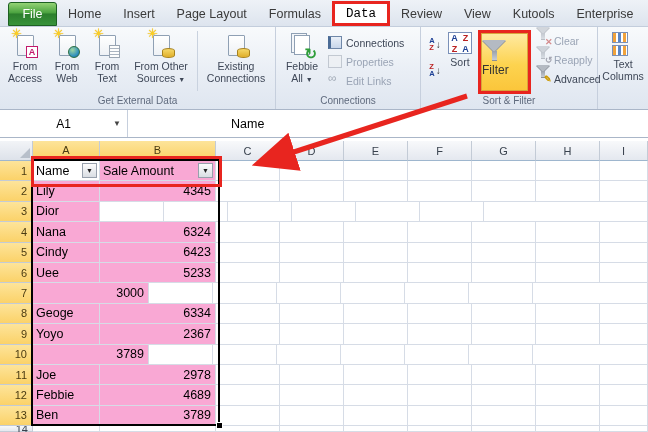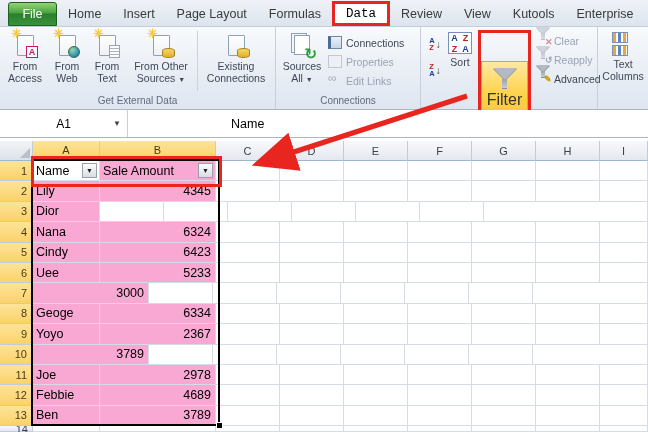--- a/index.html
+++ b/index.html
@@ -62,22 +62,22 @@
   .azbtn { width:22px; height:22px; margin:2px 0; display:flex; align-items:center; justify-content:center; }
   .azcol { display:flex; flex-direction:column; font-size:7.5px; font-weight:bold; color:#1c3f94; line-height:7.5px; }
   .azcol .red { color:#b22; }
   .azarrow { font-size:10px; color:#333; margin-left:1px; }
   .sort-icon { width:24px; height:22px; border:1px solid #7a90b8; background:#fff;
     display:grid; grid-template-columns:1fr 1fr; font-size:9px; font-weight:bold; text-align:center; line-height:11px; }
   .sort-icon .b { color:#1c3f94; } .sort-icon .r { color:#b22; }
 
   .filter-redbox { border:3px solid #e8251f; margin:1px 2px 0 4px; }
   .filter-btn { width:47px; height:58px; background:linear-gradient(#ffe9a0,#fdd34f 55%,#fbc63b);
-    border:1px solid #d8a43b; display:flex; flex-direction:column; align-items:center; justify-content:flex-start; padding-top:6px;
-    font-size:16px; color:#333;margin-top:28px; }
+    border:1px solid #d8a43b; display:flex; flex-direction:column; align-items:flex-start; justify-content:flex-start; padding-top:6px;
+    font-size:12px; color:#333; }
   .funnel { width:0; height:0; border-left:12px solid transparent; border-right:12px solid transparent;
     border-top:12px solid #b4bac3; position:relative; filter:drop-shadow(0 1px 0 #8a9099); }
   .funnel:after { content:""; position:absolute; left:-2.5px; top:-1px; width:5px; height:9px;
     background:linear-gradient(#9aa1ab,#c6ccd4); }
   .funnel.small { border-left-width:7px; border-right-width:7px; border-top-width:7px; }
   .funnel.small:after { width:4px; height:6px; left:-2px; }
   .fbadge { position:absolute; font-size:9px; font-weight:bold; }
   .filter-btn .lbl { margin-top:11px; }
 
   .icon-textcol { position:relative; width:26px; height:24px; }
@@ -199,21 +199,21 @@
   </div>
 
   <div class="rgroup" style="width:160px">
     <div class="rgroup-content">
       <div class="bigbtn" style="width:46px">
         <span class="icon-refresh">
             <span class="p1"></span>
             <span class="p2"></span>
             <span class="arr">↻</span>
           </span>
-        <span class="lbl"><span>Sources All</span> <span style="font-size:7px">▼</span></span>
+        <span class="lbl"><span>Febbie All</span> <span style="font-size:7px">▼</span></span>
       </div>
       <div class="stack">
         <div class="smallbtn">
           <span class="sic sic-book"></span>
           <span>Connections</span>
         </div>
         <div class="smallbtn disabled">
           <span class="sic sic-prop"></span>
           <span>Properties</span>
         </div>

